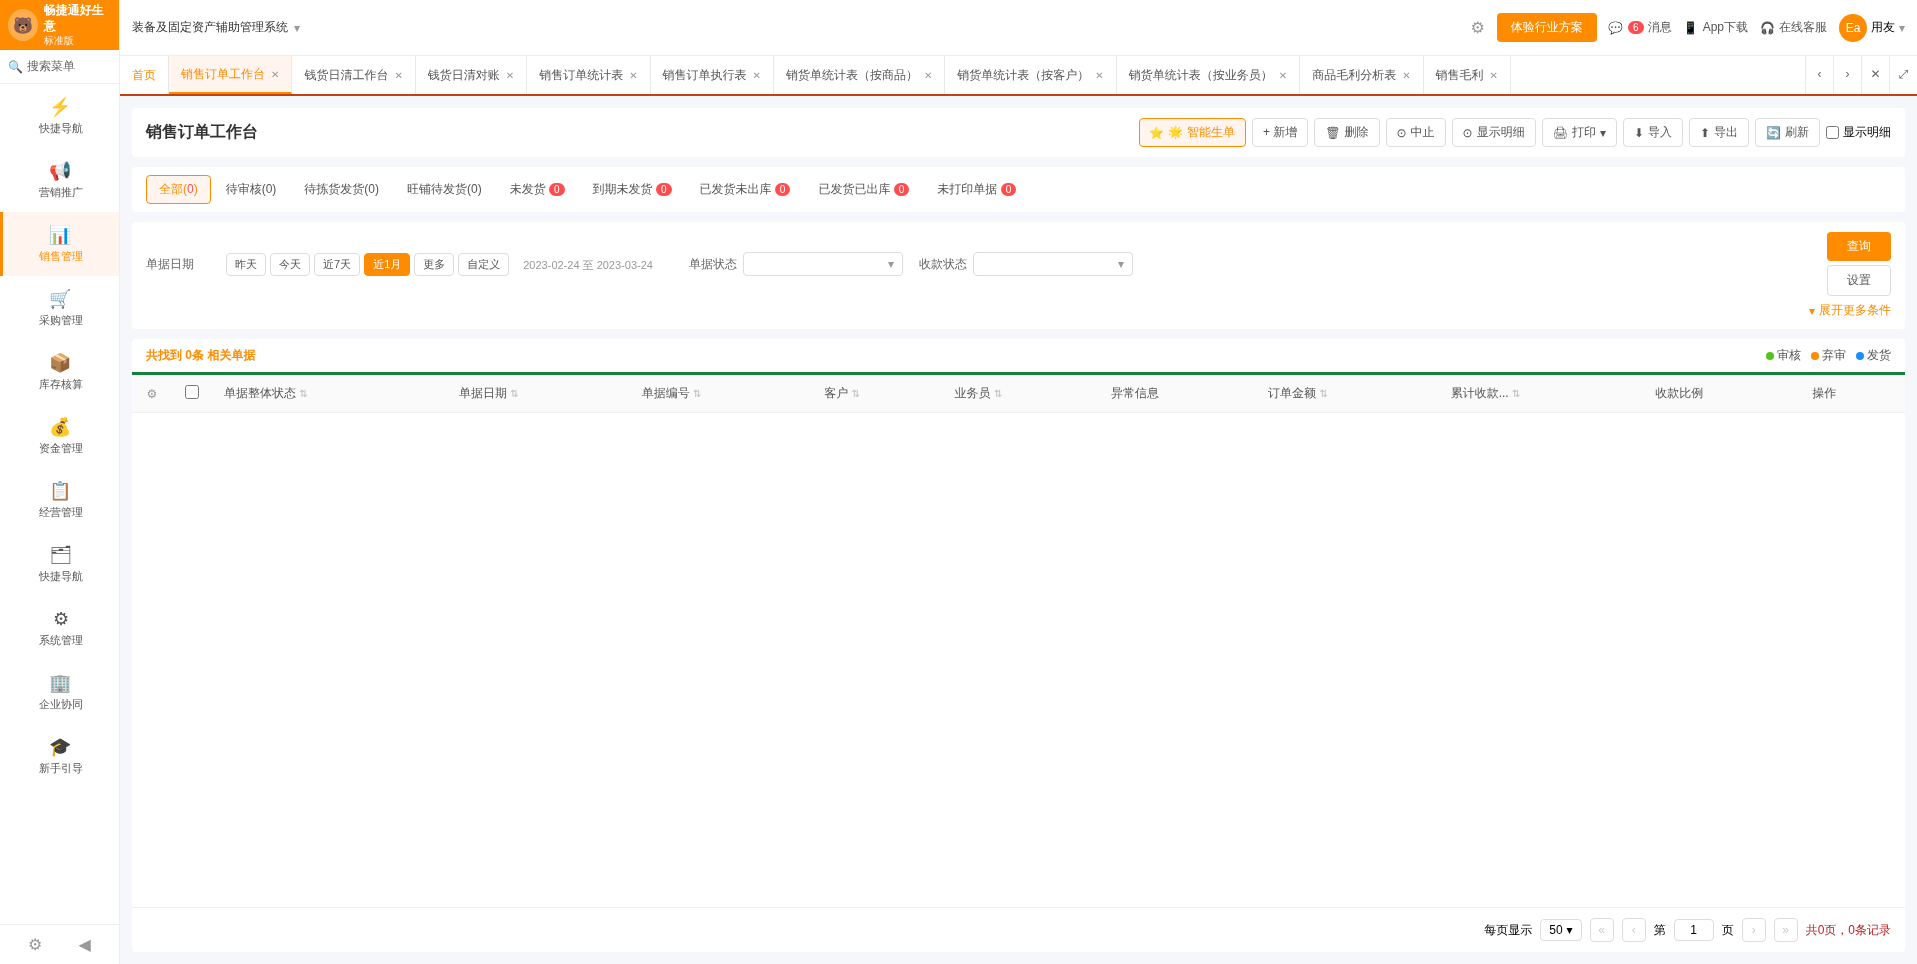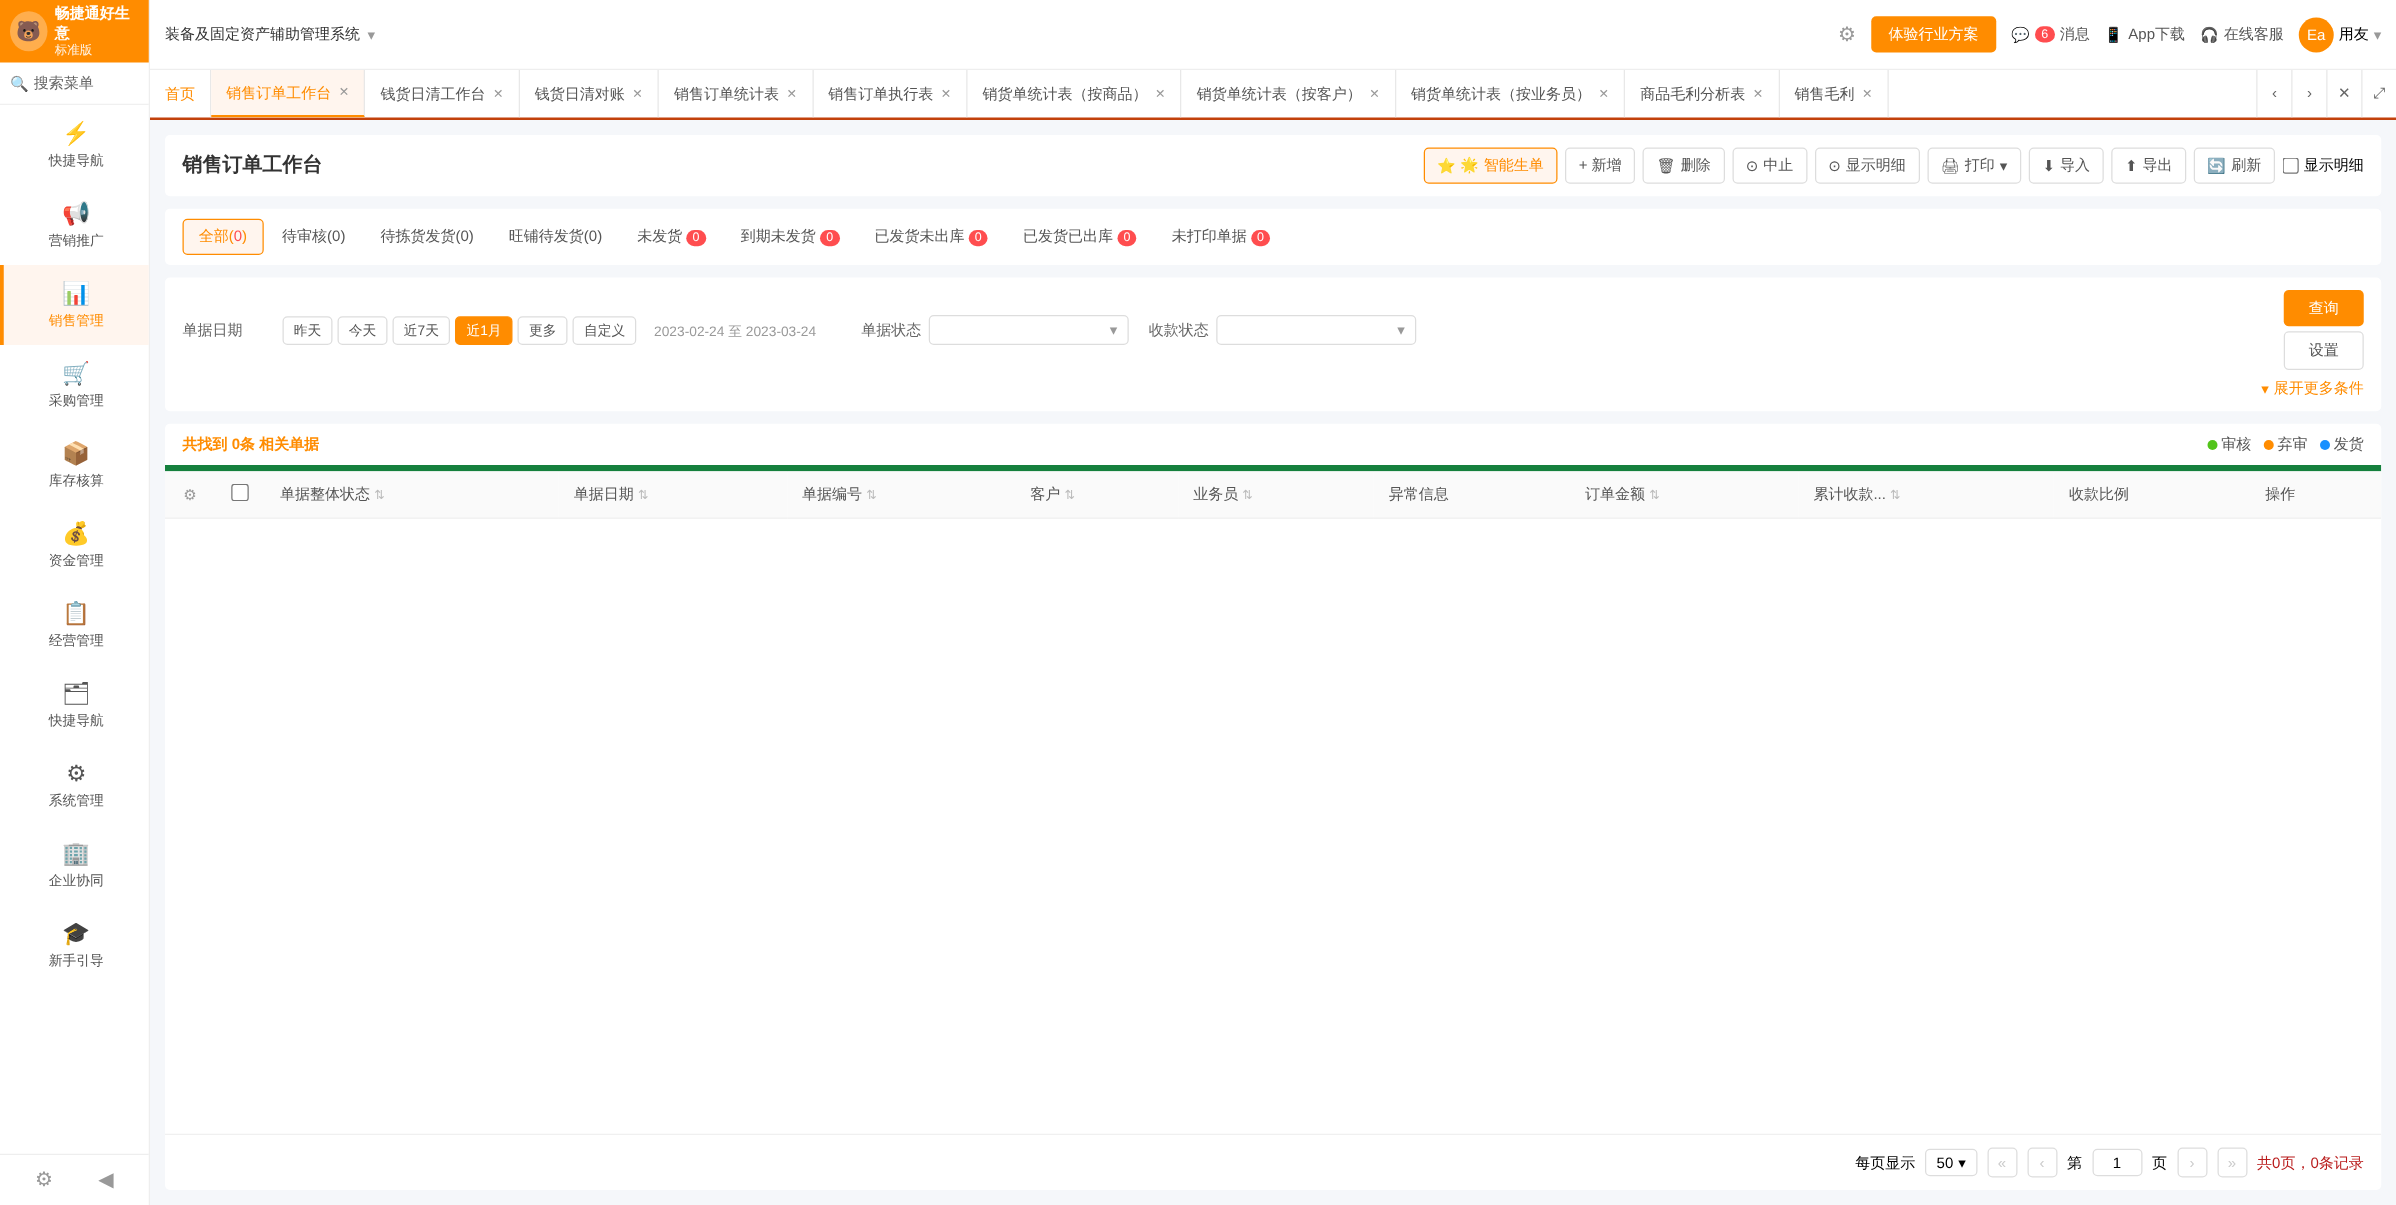--- a/index.html
+++ b/index.html
@@ -65,21 +65,21 @@
     .date-btn.active { background: #ff8c00; color: #fff; border-color: #ff8c00; }
     .date-range { font-size: 11px; color: #999; margin-top: 2px; }
     .search-select { display: flex; align-items: center; gap: 4px; border: 1px solid #ddd; border-radius: 4px; padding: 4px 8px; min-width: 120px; cursor: pointer; background: #fff; }
     .search-select-text { flex: 1; color: #999; }
     .expand-btn { display: flex; align-items: center; gap: 4px; color: #ff8c00; cursor: pointer; font-size: 12px; margin-left: auto; }
     .query-btn { background: #ff8c00; color: #fff; border: none; border-radius: 4px; padding: 6px 20px; cursor: pointer; font-size: 12px; }
     .set-btn { background: #fff; color: #555; border: 1px solid #ddd; border-radius: 4px; padding: 6px 16px; cursor: pointer; font-size: 12px; }
 
     
     .table-section { background: #fff; border-radius: 4px; flex: 1; display: flex; flex-direction: column; overflow: hidden; }
-    .table-header { padding: 8px 14px; display: flex; align-items: flex-start; justify-content: space-between; border-bottom: 5px solid #15803d; }
+    .table-header { padding: 8px 14px; display: flex; align-items: flex-start; justify-content: space-between; border-bottom: 3px solid #15803d; }
     .table-count { color: #666; font-size: 12px; }
     .table-count span { color: #ff8c00; font-weight: bold; }
     .table-actions { display: flex; align-items: center; gap: 10px; }
     .table-action-btn { display: flex; align-items: center; gap: 3px; cursor: pointer; color: #555; font-size: 12px; }
     .dot { width: 8px; height: 8px; border-radius: 50%; display: inline-block; }
     .dot-green { background: #52c41a; }
     .dot-orange { background: #ff8c00; }
     .dot-blue { background: #1890ff; }
     .table-wrap { flex: 1; overflow: auto; }
     table { width: 100%; border-collapse: collapse; }

